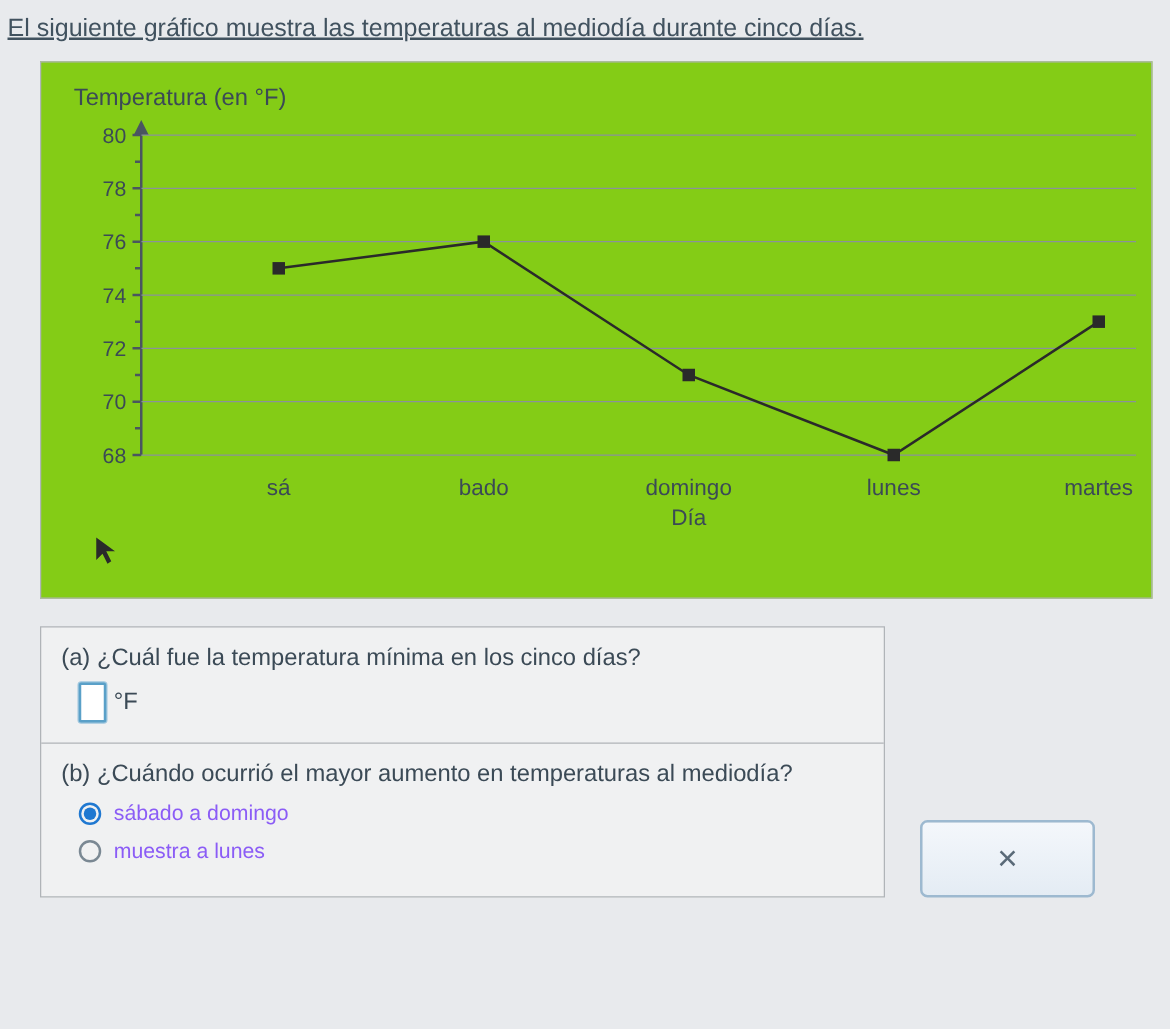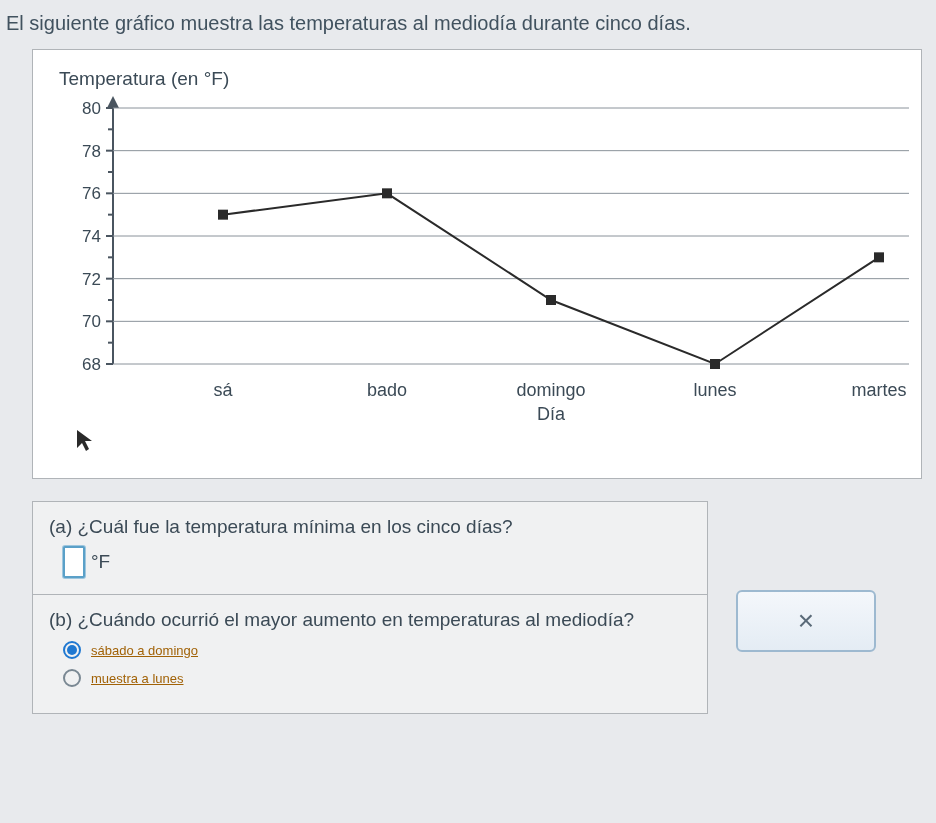--- a/index.html
+++ b/index.html
@@ -14,24 +14,25 @@
     color: #333;
   }
   .page {
     padding: 8px 12px 12px 4px;
   }
   .intro {
     font-size: 20px;
     color: #41525f;
     margin: 4px 0 14px 2px;
     font-weight: 500;
+    text-decoration: underline;
   }
   .chart-panel {
     border: 1px solid #b0b4b8;
-    background: #ffffff;
+    background: #84cc16;
     padding: 18px 0 18px 26px;
     margin-left: 28px;
     width: 890px;
     height: 430px;
     position: relative;
   }
   .chart-title {
     font-size: 19px;
     color: #3b4a56;
     margin-bottom: 4px;
@@ -55,21 +56,21 @@
     left: 42px;
     bottom: 20px;
     font-size: 22px;
     color: #2a2a2a;
   }
 
   .qa-row {
     display: flex;
     gap: 28px;
     margin: 22px 0 0 28px;
-    align-items: center;
+    align-items: flex-end;
   }
   .qa-panel {
     border: 1px solid #b0b4b8;
     background: #f0f1f2;
     width: 676px;
   }
   .qa-cell {
     padding: 14px 16px 16px 16px;
     font-size: 19px;
     color: #3b4a56;
@@ -92,25 +93,24 @@
     background: #fff;
     text-align: center;
     font-size: 17px;
   }
   .unit-text { font-size: 19px; color: #3b4a56; }
   .radio-list { margin-top: 8px; margin-left: 14px; }
   .radio-row {
     display: flex;
     align-items: center;
     gap: 10px;
-    font-size: 13px;
-    color: #a16207;
+    font-size: 17px;
+    color: #8b5cf6;
     margin: 10px 0;
     cursor: pointer;
-    text-decoration: underline;
   }
   .radio-outer {
     width: 18px; height: 18px;
     border: 2px solid #7a8893;
     border-radius: 50%;
     display: inline-flex;
     align-items: center;
     justify-content: center;
   }
   .radio-outer.checked { border-color: #1f78d1; }

